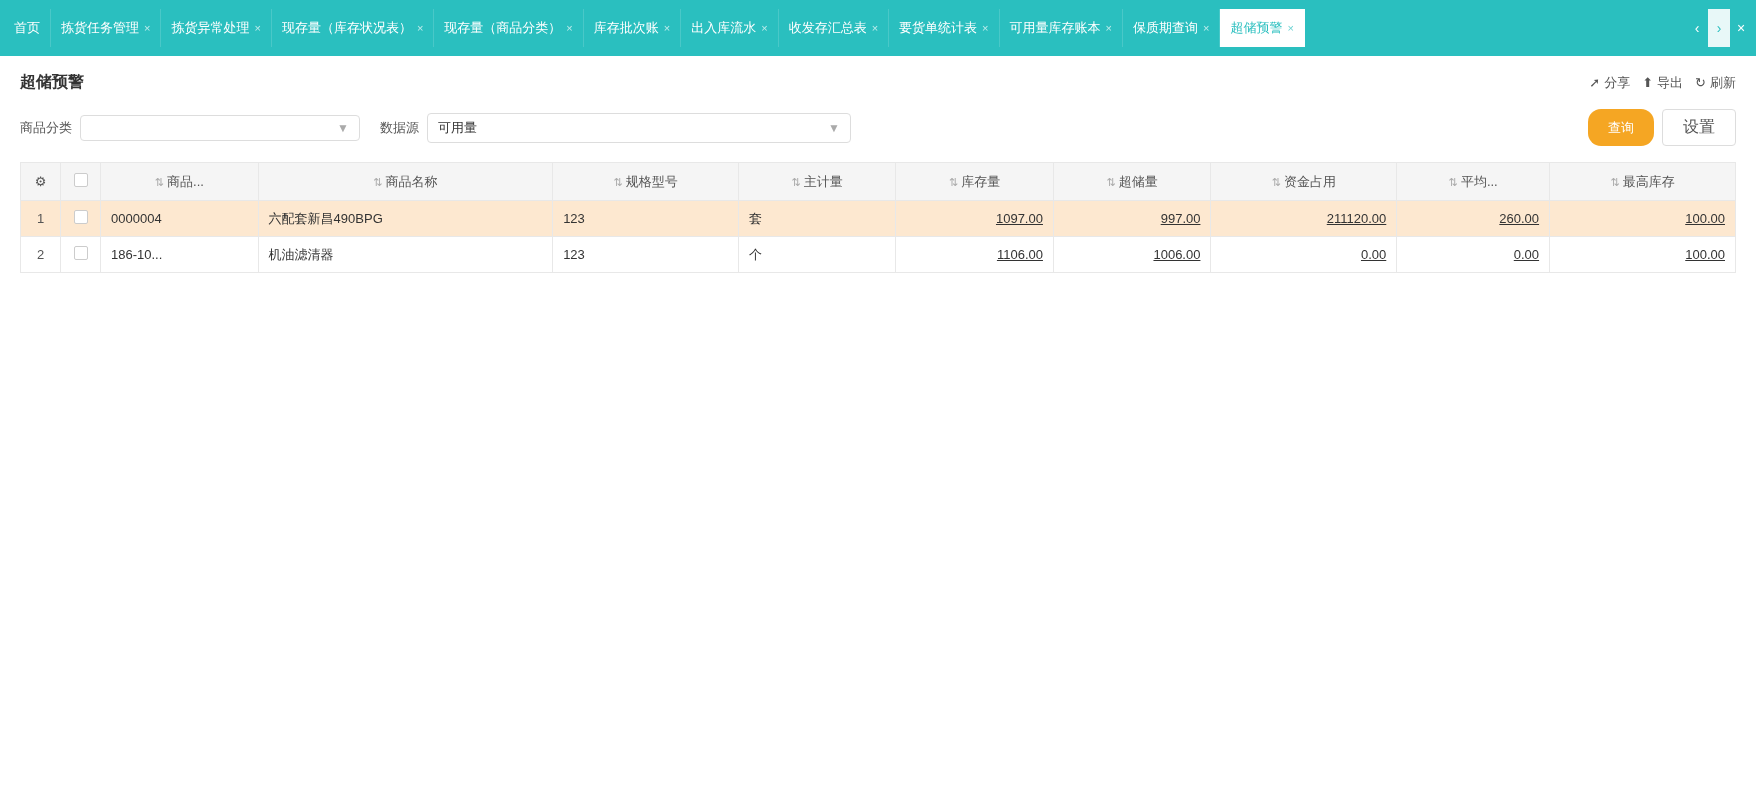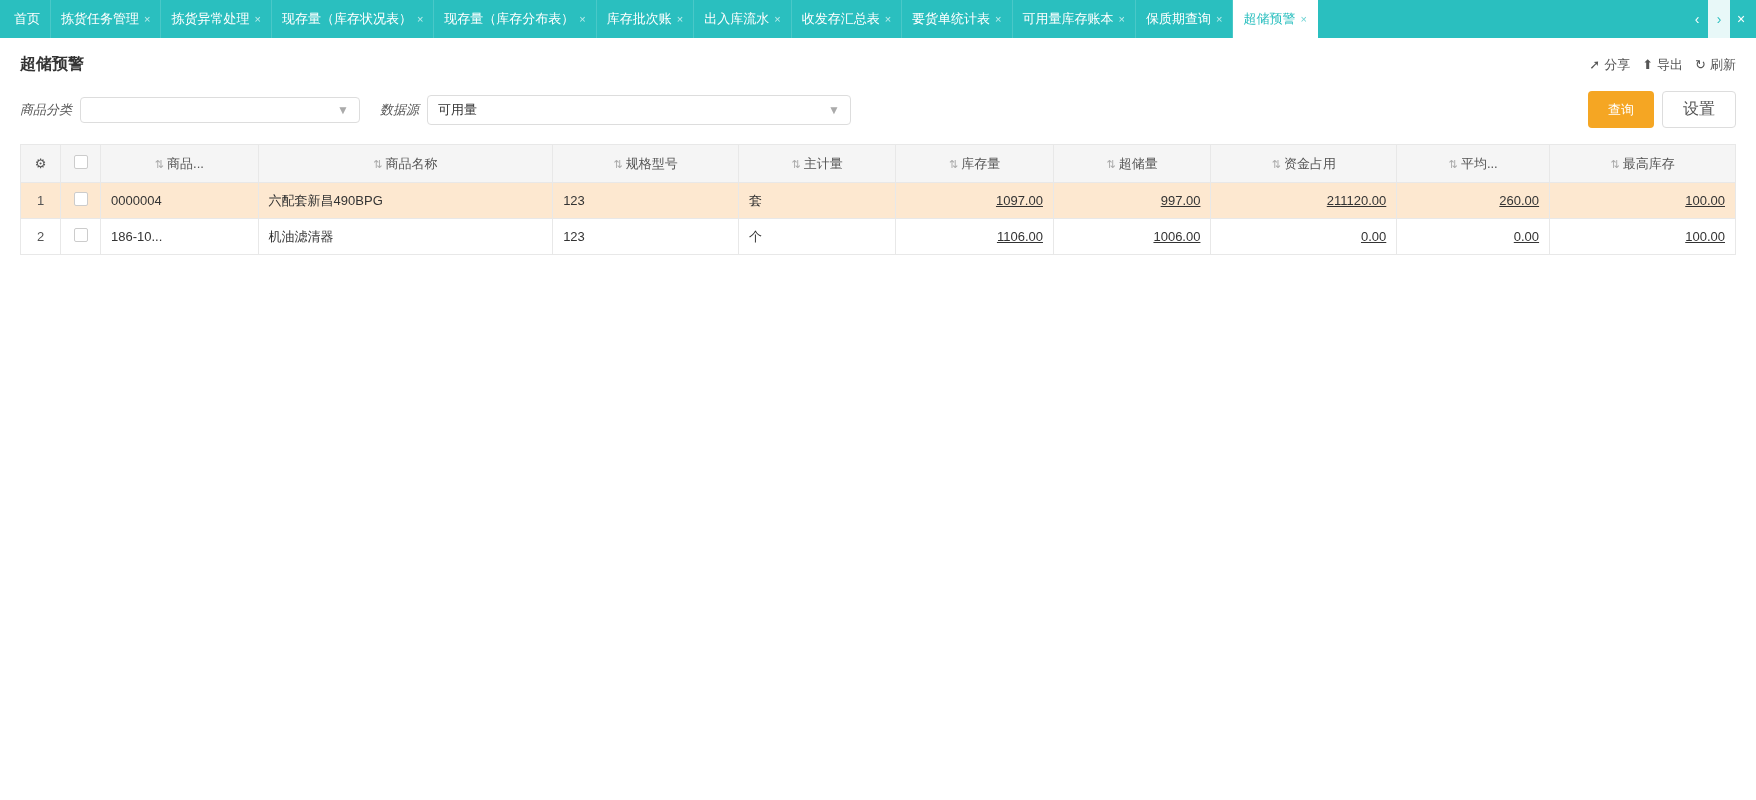--- a/index.html
+++ b/index.html
@@ -3,21 +3,21 @@
   <meta charset="utf-8">
   <style>
     * { box-sizing: border-box; margin: 0; padding: 0; }
     body { font-family: 'Microsoft YaHei', Arial, sans-serif; font-size: 13px; background: #fff; color: #333; overflow-x: hidden; }
 
     
     .top-nav {
       background: #2abfbf;
       display: flex;
       align-items: center;
-      height: 38px;
+      height: 56px;
       padding: 0 4px;
       overflow: hidden;
     }
     .top-nav .nav-item {
       display: flex;
       align-items: center;
       padding: 0 10px;
       height: 38px;
       color: #fff;
       font-size: 13px;
@@ -91,21 +91,20 @@
     }
     .filter-group {
       display: flex;
       align-items: center;
       gap: 8px;
     }
     .filter-label {
       font-size: 13px;
       color: #555;
       white-space: nowrap;
-      font-style: italic;
     }
     .filter-select {
       display: flex;
       align-items: center;
       border: 1px solid #ddd;
       border-radius: 4px;
       padding: 5px 10px;
       width: 280px;
       cursor: pointer;
       background: #fff;
@@ -121,21 +120,21 @@
     .action-buttons {
       margin-left: auto;
       display: flex;
       gap: 8px;
     }
     .btn-query {
       background: #f5a623;
       color: #fff;
       border: none;
       padding: 7px 20px;
-      border-radius: 4px;
+      border-radius: 13px;
       cursor: pointer;
       font-size: 13px;
     }
     .btn-settings {
       background: #fff;
       color: #555;
       border: 1px solid #ddd;
       padding: 7px 20px;
       border-radius: 4px;
       cursor: pointer;
@@ -228,21 +227,21 @@
   </div>
   <div class="nav-item">
     <span>拣货异常处理</span>
     <span class="close-btn">×</span>
   </div>
   <div class="nav-item">
     <span>现存量（库存状况表）</span>
     <span class="close-btn">×</span>
   </div>
   <div class="nav-item">
-    <span>现存量（库存分布表）</span>
+    <span>现存量（商品分类）</span>
     <span class="close-btn">×</span>
   </div>
   <div class="nav-item">
     <span>库存批次账</span>
     <span class="close-btn">×</span>
   </div>
   <div class="nav-item">
     <span>出入库流水</span>
     <span class="close-btn">×</span>
   </div>

